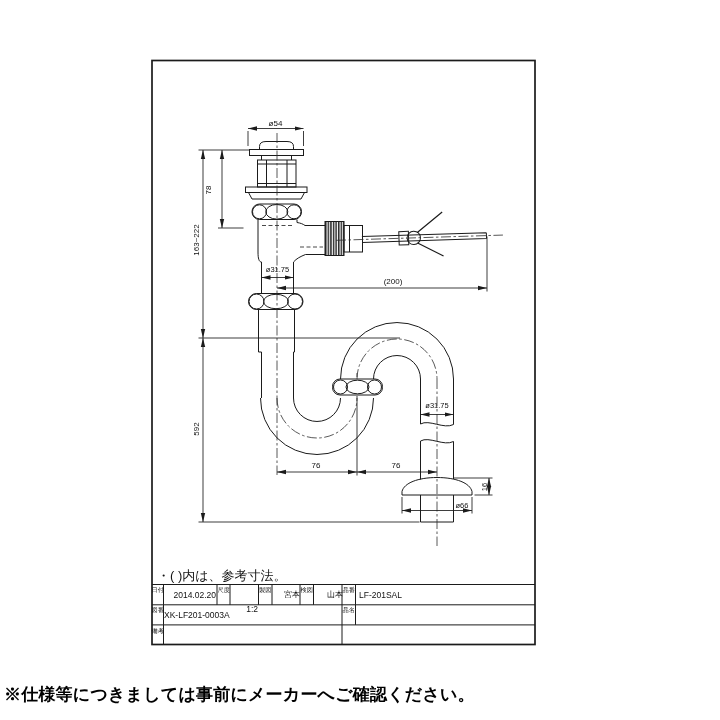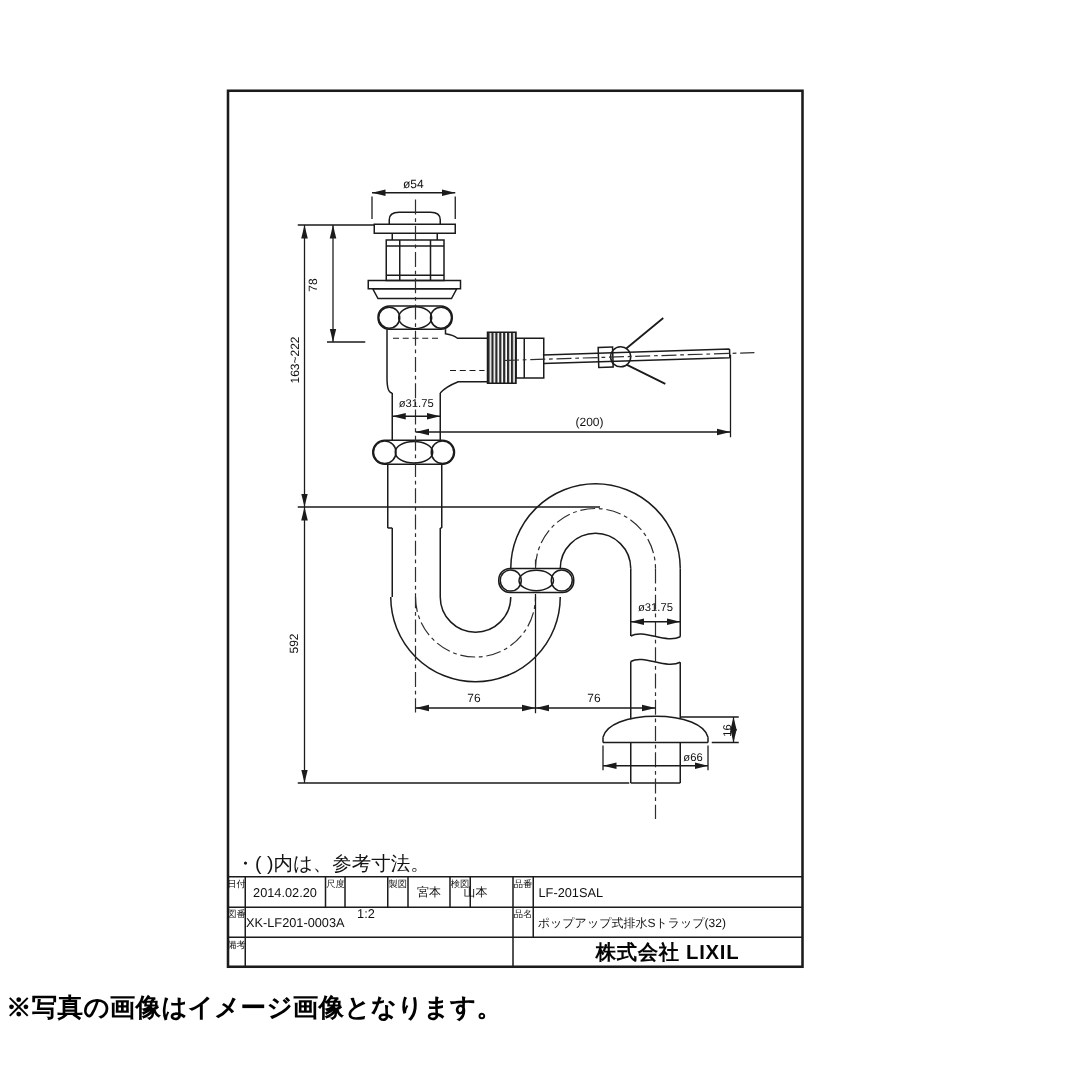--- a/index.html
+++ b/index.html
@@ -3,21 +3,21 @@
 <meta charset="utf-8">
 <style>
   html,body{margin:0;padding:0;background:#fff;}
   #stage{position:relative;width:720px;height:720px;background:#fff;overflow:hidden;
          font-family:"Liberation Sans",sans-serif;color:#111;}
   #lineart{position:absolute;left:0;top:0;}
   .abs{position:absolute;white-space:nowrap;}
   .logo{left:551px;top:21px;width:168px;height:50px;font-size:55px;line-height:49px;
         font-weight:800;letter-spacing:1px;color:#F0661E;transform:scaleY(1.02);}
   .note{left:157px;top:567px;font-size:13px;color:#141414;}
-  .cellv{font-size:8.5px;line-height:18px;text-align:center;color:#101010;}
+  .cellv{font-size:8.5px;line-height:18px;text-align:right;color:#101010;}
   .cellL{font-size:8.5px;line-height:18px;text-align:center;color:#101010;}
   .vlabel{width:12px;font-size:6.2px;line-height:6.9px;text-align:center;
           word-break:break-all;color:#101010;}
   .company{left:356px;top:625px;width:178px;font-size:13.5px;line-height:19px;
            font-weight:800;text-align:center;letter-spacing:0.5px;color:#050505;}
   .footer{left:4px;font-size:17px;font-weight:700;color:#000;letter-spacing:0.2px;}
   text{font-family:"Liberation Sans",sans-serif;fill:#111;stroke:none;}
 </style>
 </head>
 <body>
@@ -170,26 +170,24 @@
 
   <div class="abs note">・( )内は、参考寸法。</div>
 
   <div class="abs vlabel" style="left:151.5px;top:587px;">日付</div>
   <div class="abs cellv" style="left:164px;top:586px;width:52px;">2014.02.20</div>
   <div class="abs vlabel" style="left:217.5px;top:587px;">尺度</div>
   <div class="abs cellv" style="left:230px;top:600px;width:28px;">1:2</div>
   <div class="abs vlabel" style="left:259px;top:587px;">製図</div>
   <div class="abs cellv" style="left:272px;top:586px;width:28px;font-size:8px;">宮本</div>
   <div class="abs vlabel" style="left:300.5px;top:587px;">検図</div>
-  <div class="abs cellv" style="left:303px;top:586px;width:28px;font-size:8px;">山本</div>
+  <div class="abs cellv" style="left:315px;top:586px;width:28px;font-size:8px;">山本</div>
   <div class="abs vlabel" style="left:342.5px;top:587px;">品番</div>
   <div class="abs cellL" style="left:359px;top:586px;">LF-201SAL</div>
   <div class="abs vlabel" style="left:151.5px;top:607px;">図番</div>
   <div class="abs cellL" style="left:164px;top:606px;">XK-LF201-0003A</div>
   <div class="abs vlabel" style="left:342.5px;top:607px;">品名</div>
-  <div class="abs cellL" style="left:358.5px;top:606.5px;font-size:8px;">ポップアップ式排水Sトラップ(32)</div>
   <div class="abs vlabel" style="left:151.5px;top:628px;">備考</div>
   <div class="abs cellL" style="left:164px;top:626px;"></div>
-  <div class="abs company">株式会社 LIXIL</div>
 
-  <div class="abs footer" style="top:660px;">※写真の画像はイメージ画像となります。</div>
+  <div class="abs footer" style="top:683px;">※仕様等につきましては事前にメーカーへご確認ください。</div>
 
 </div>
 
 </body></html>

